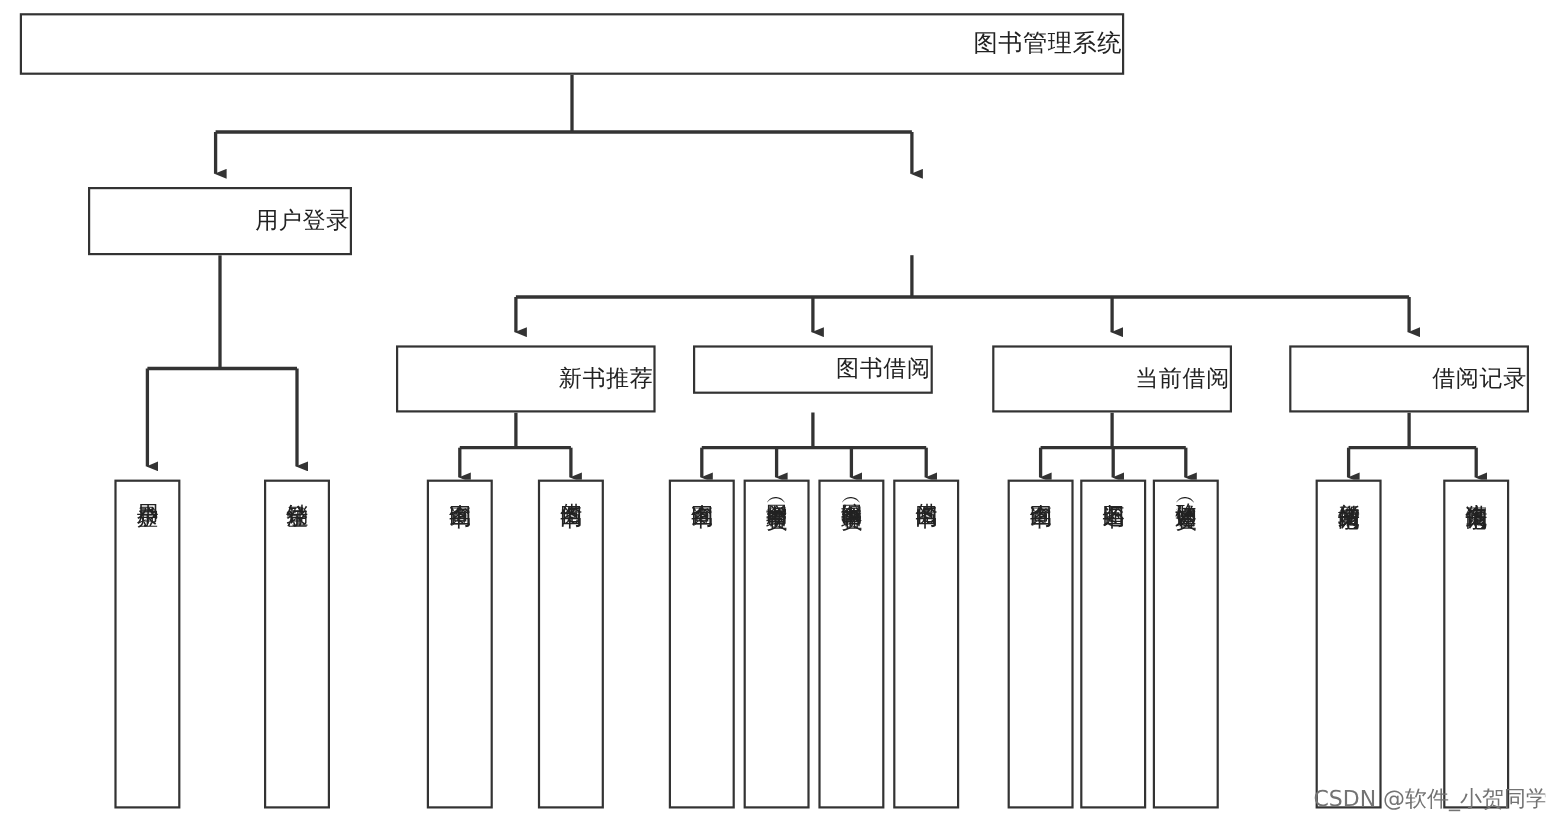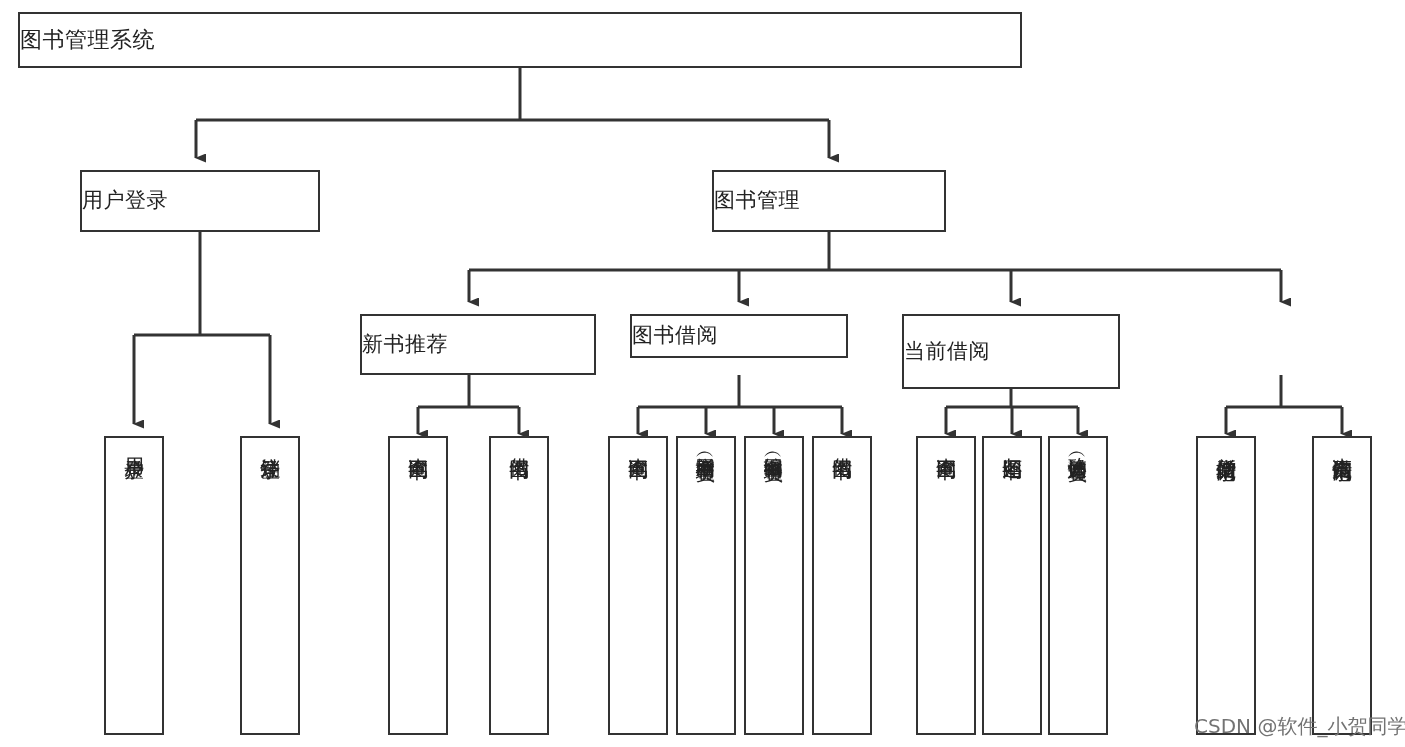--- a/index.html
+++ b/index.html
@@ -22,21 +22,21 @@
     width: 1405px;
     height: 747px;
   }
   .node-box {
     position: absolute;
     box-sizing: border-box;
     border: 2px solid #333333;
     background: #ffffff;
     display: flex;
     align-items: center;
-    justify-content: flex-start;
+    justify-content: flex-end;
     color: #222222;
   }
   .node-label-h {
     font-size: 21px;
     line-height: 1.1;
     letter-spacing: 0.5px;
     white-space: nowrap;
   }
   .node-root .node-label-h { font-size: 22px; }
   .node-label-v {
@@ -118,32 +118,32 @@
     </g>
   </svg>
 
   <div class="node-box node-root" style="left:18px; top:12px; width:1004px; height:56px;">
     <span class="node-label-h">图书管理系统</span>
   </div>
 
   <div class="node-box" style="left:80px; top:170px; width:240px; height:62px;">
     <span class="node-label-h">用户登录</span>
   </div>
-  <div class="node-box" style="left:712px; top:170px; width:234px; height:62px;">
-    <span class="node-label-h">图书管理</span>
-  </div>
 
   <div class="node-box" style="left:360px; top:314px; width:236px; height:61px;">
     <span class="node-label-h">新书推荐</span>
   </div>
   <div class="node-box" style="left:630px; top:314px; width:218px; height:44px;">
     <span class="node-label-h">图书借阅</span>
   </div>
-  <div class="node-box" style="left:902px; top:314px; width:218px; height:75px;">
+  <div class="node-box" style="left:902px; top:314px; width:218px; height:61px;">
     <span class="node-label-h">当前借阅</span>
+  </div>
+  <div class="node-box" style="left:1172px; top:314px; width:218px; height:61px;">
+    <span class="node-label-h">借阅记录</span>
   </div>
 
   <div class="node-box leaf-box" style="left:104px; top:436px; width:60px; height:299px;">
     <span class="node-label-v">用户登录</span>
   </div>
   <div class="node-box leaf-box" style="left:240px; top:436px; width:60px; height:299px;">
     <span class="node-label-v">注销登录</span>
   </div>
 
   <div class="node-box leaf-box" style="left:388px; top:436px; width:60px; height:299px;">

